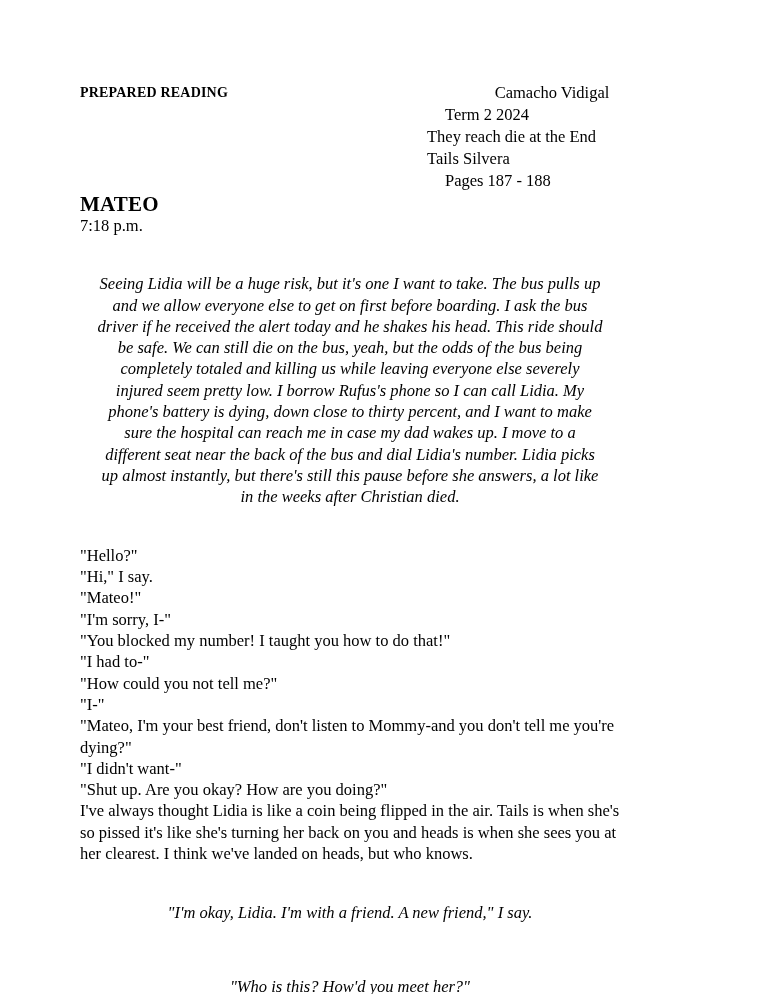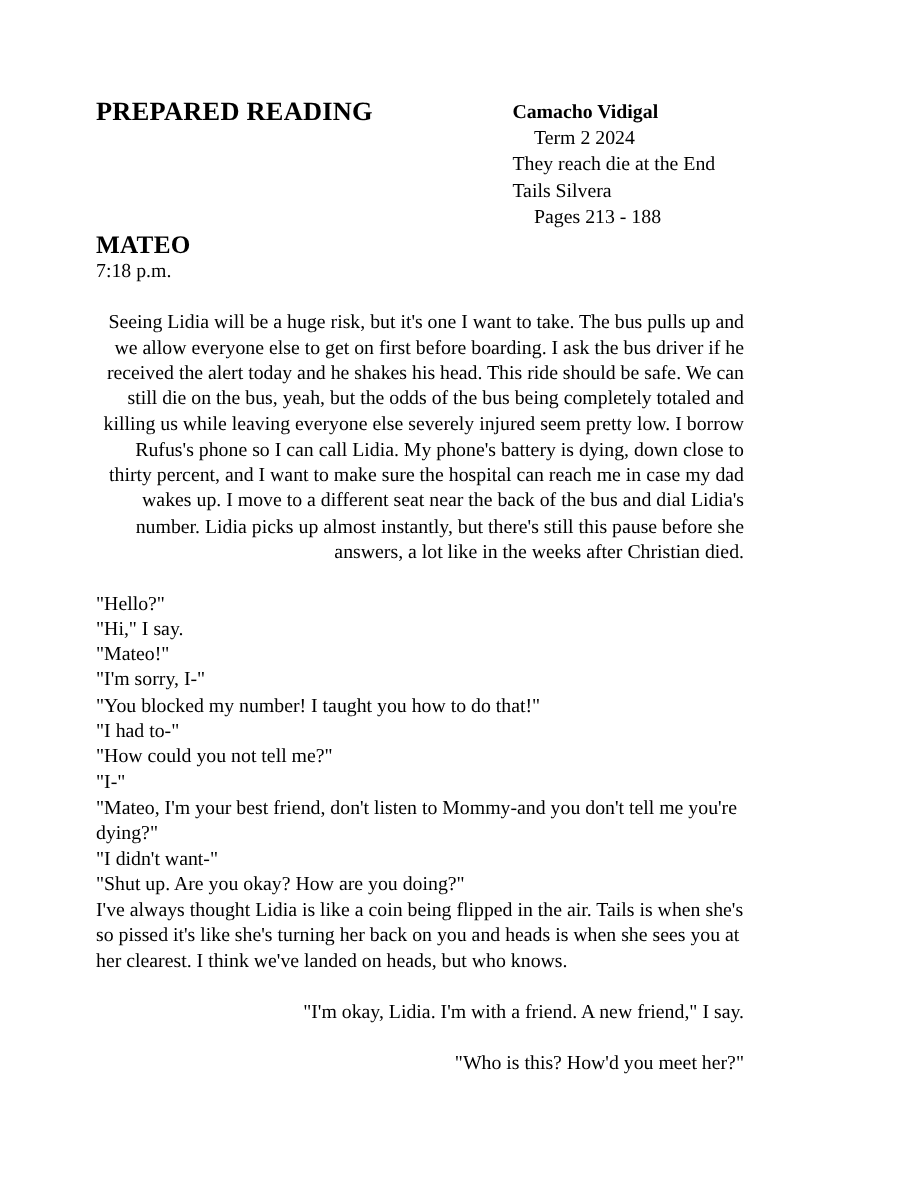--- a/index.html
+++ b/index.html
@@ -30,39 +30,40 @@
 
   
   .header-row {
     position: relative;
     min-height: 112px;
   }
   .doc-kicker {
     position: absolute;
     left: 0;
     top: 0;
-    font-size: 22px;
+    font-size: 14px;
     font-weight: bold;
     letter-spacing: 0.2px;
     line-height: 21px;
     white-space: nowrap;
   }
   .meta-block {
     position: absolute;
     left: 347px;
     top: 0;
     width: 250px;
   }
   .meta-line {
     font-size: 16.5px;
     line-height: 22px;
     white-space: nowrap;
   }
   .meta-line.bold {
-    font-weight: bold;
+    font-weight: normal;
+    text-align: center;
   }
   .meta-line.indent {
     padding-left: 4px;
     margin-left: 14px;
   }
 
   
   .speaker {
     font-size: 21px;
     font-weight: bold;
@@ -71,22 +72,23 @@
   }
   .timestamp {
     font-size: 16.5px;
     line-height: 21px;
   }
 
   
   .para {
     font-size: 16.5px;
     line-height: 21.3px;
-    text-align: right;
-    margin: 0;
+    text-align: center;
+    margin: 16px;
+    font-style: italic;
   }
   .spacer {
     height: 21.3px;
   }
   .dialogue-line {
     font-size: 16.5px;
     line-height: 21.3px;
     margin: 0;
   }
 </style>
@@ -97,21 +99,21 @@
   <div class="content">
 
     <div class="header-row">
       <div class="doc-kicker">PREPARED READING</div>
 
       <div class="meta-block">
         <div class="meta-line bold">Camacho Vidigal</div>
         <div class="meta-line indent">Term 2 2024</div>
         <div class="meta-line">They reach die at the End</div>
         <div class="meta-line">Tails Silvera</div>
-        <div class="meta-line indent">Pages 213 - 188</div>
+        <div class="meta-line indent">Pages 187 - 188</div>
       </div>
     </div>
 
     <div class="speaker">MATEO</div>
     <div class="timestamp">7:18 p.m.</div>
 
     <div class="spacer"></div>
 
     <p class="para">Seeing Lidia will be a huge risk, but it's one I want to take. The bus pulls up and we allow everyone else to get on first before boarding. I ask the bus driver if he received the alert today and he shakes his head. This ride should be safe. We can still die on the bus, yeah, but the odds of the bus being completely totaled and killing us while leaving everyone else severely injured seem pretty low. I borrow Rufus's phone so I can call Lidia. My phone's battery is dying, down close to thirty percent, and I want to make sure the hospital can reach me in case my dad wakes up. I move to a different seat near the back of the bus and dial Lidia's number. Lidia picks up almost instantly, but there's still this pause before she answers, a lot like in the weeks after Christian died.</p>
 

